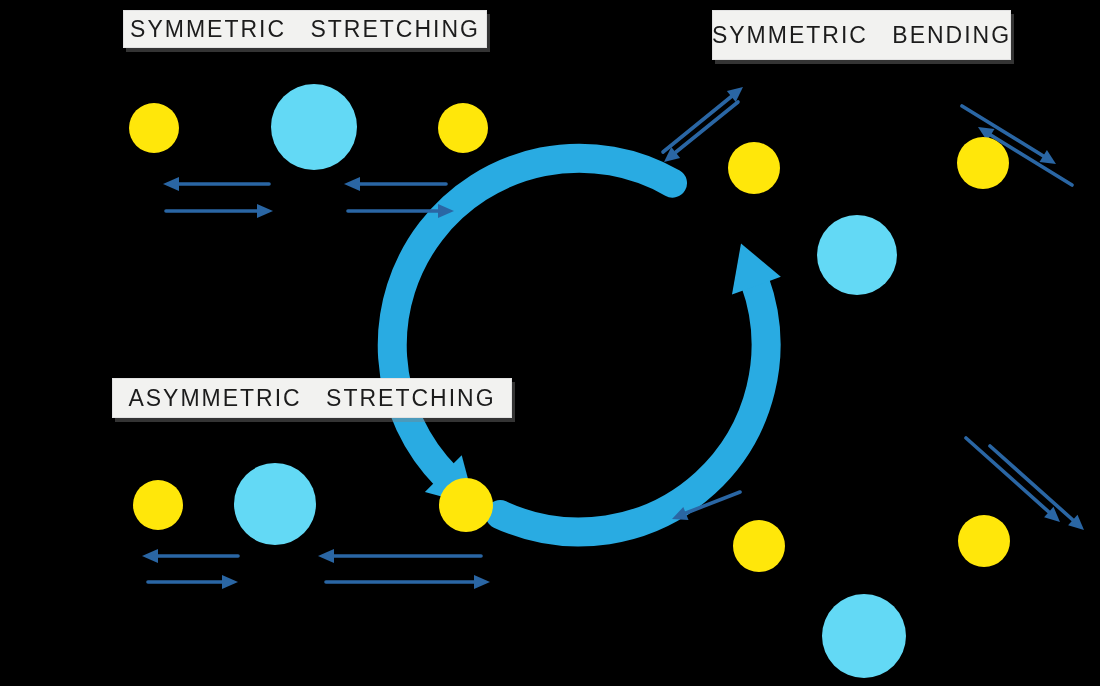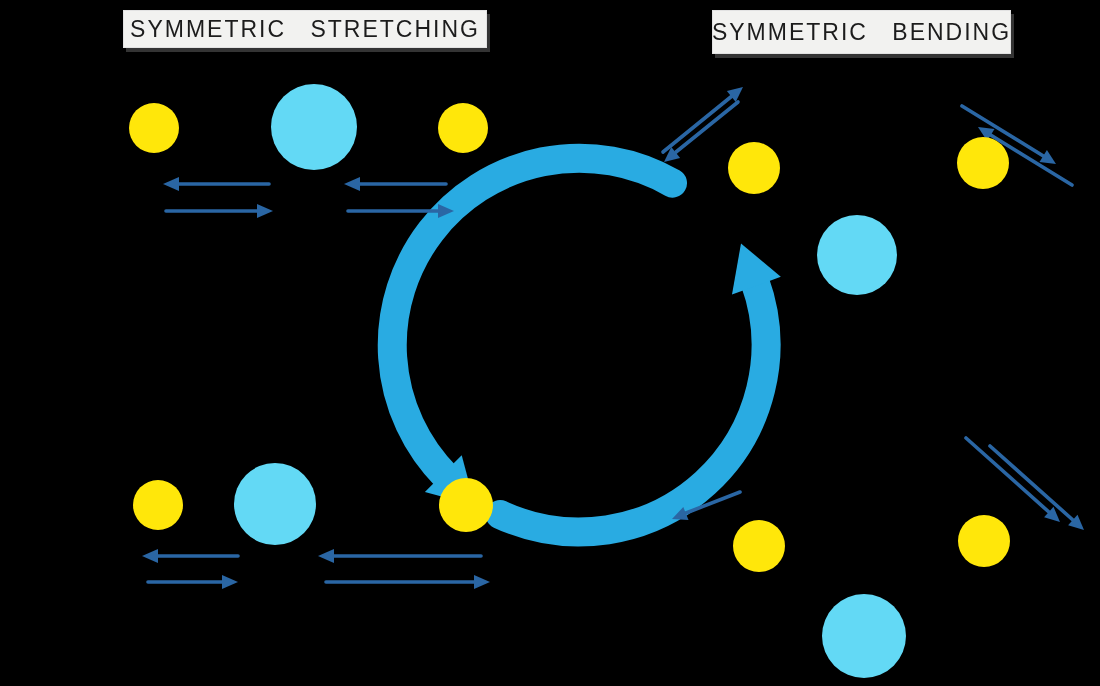--- a/index.html
+++ b/index.html
@@ -146,17 +146,18 @@
 
     <g>
       <circle class="atom-small" cx="733" cy="546" r="26"></circle>
       <circle class="atom-central" cx="838" cy="636" r="42"></circle>
       <circle class="atom-small" cx="958" cy="541" r="26"></circle>
     </g>
   </svg>
 
   <div class="label-box" style="left:97px; top:10px; width:364px; height:38px;">SYMMETRIC STRETCHING</div>
 
-  <div class="label-box" style="left:686px; top:10px; width:299px; height:44px;">SYMMETRIC BENDING</div>
+  <div class="label-box" style="left:686px; top:10px; width:299px; height:50px;">SYMMETRIC BENDING</div>
 
+  <div class="label-box" style="left:86px; top:378px; width:400px; height:40px;">ASYMMETRIC STRETCHING</div>
 
 
 </div>
 
 </body></html>

